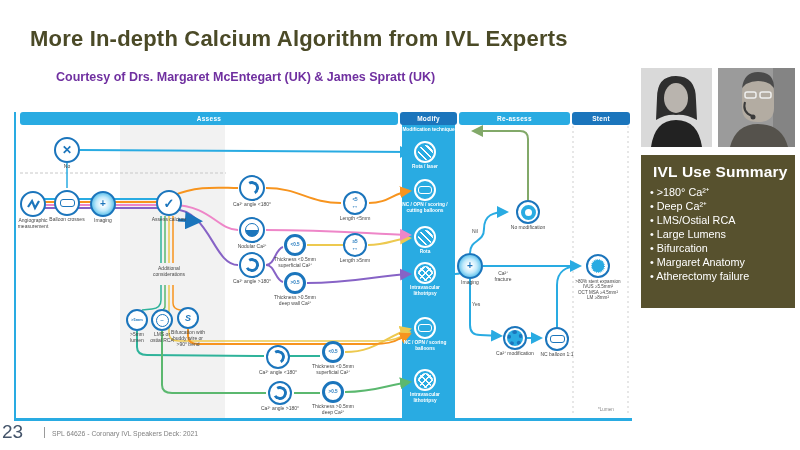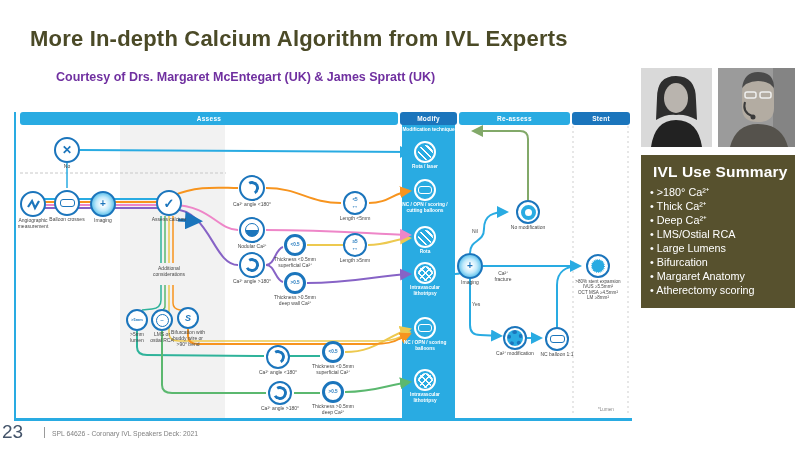--- a/index.html
+++ b/index.html
@@ -413,27 +413,26 @@
       <path d="M27,34 Q24,44 34,48" fill="none" stroke="#3a3a3a" stroke-width="2"></path>
       <circle cx="35" cy="49" r="2.5" fill="#3a3a3a"></circle>
       <path d="M12,79 Q18,56 40,56 Q64,56 70,79 Z" fill="#55524c"></path>
     </svg>
   </div>
 
   <div class="summary">
     <h2>IVL Use Summary</h2>
     <ul>
       <li>&gt;180° Ca²⁺</li>
-      <li>Thick Ca²⁺</li>
       <li>Deep Ca²⁺</li>
       <li>LMS/Ostial RCA</li>
       <li>Large Lumens</li>
       <li>Bifurcation</li>
       <li>Margaret Anatomy</li>
-      <li>Atherectomy scoring</li>
+      <li>Atherectomy failure</li>
     </ul>
   </div>
 
   <div class="pagenum">23</div>
   <div class="fsep"></div>
   <div class="ftext">SPL 64626 - Coronary IVL Speakers Deck: 2021</div>
 
 </div>
 
 </body></html>

